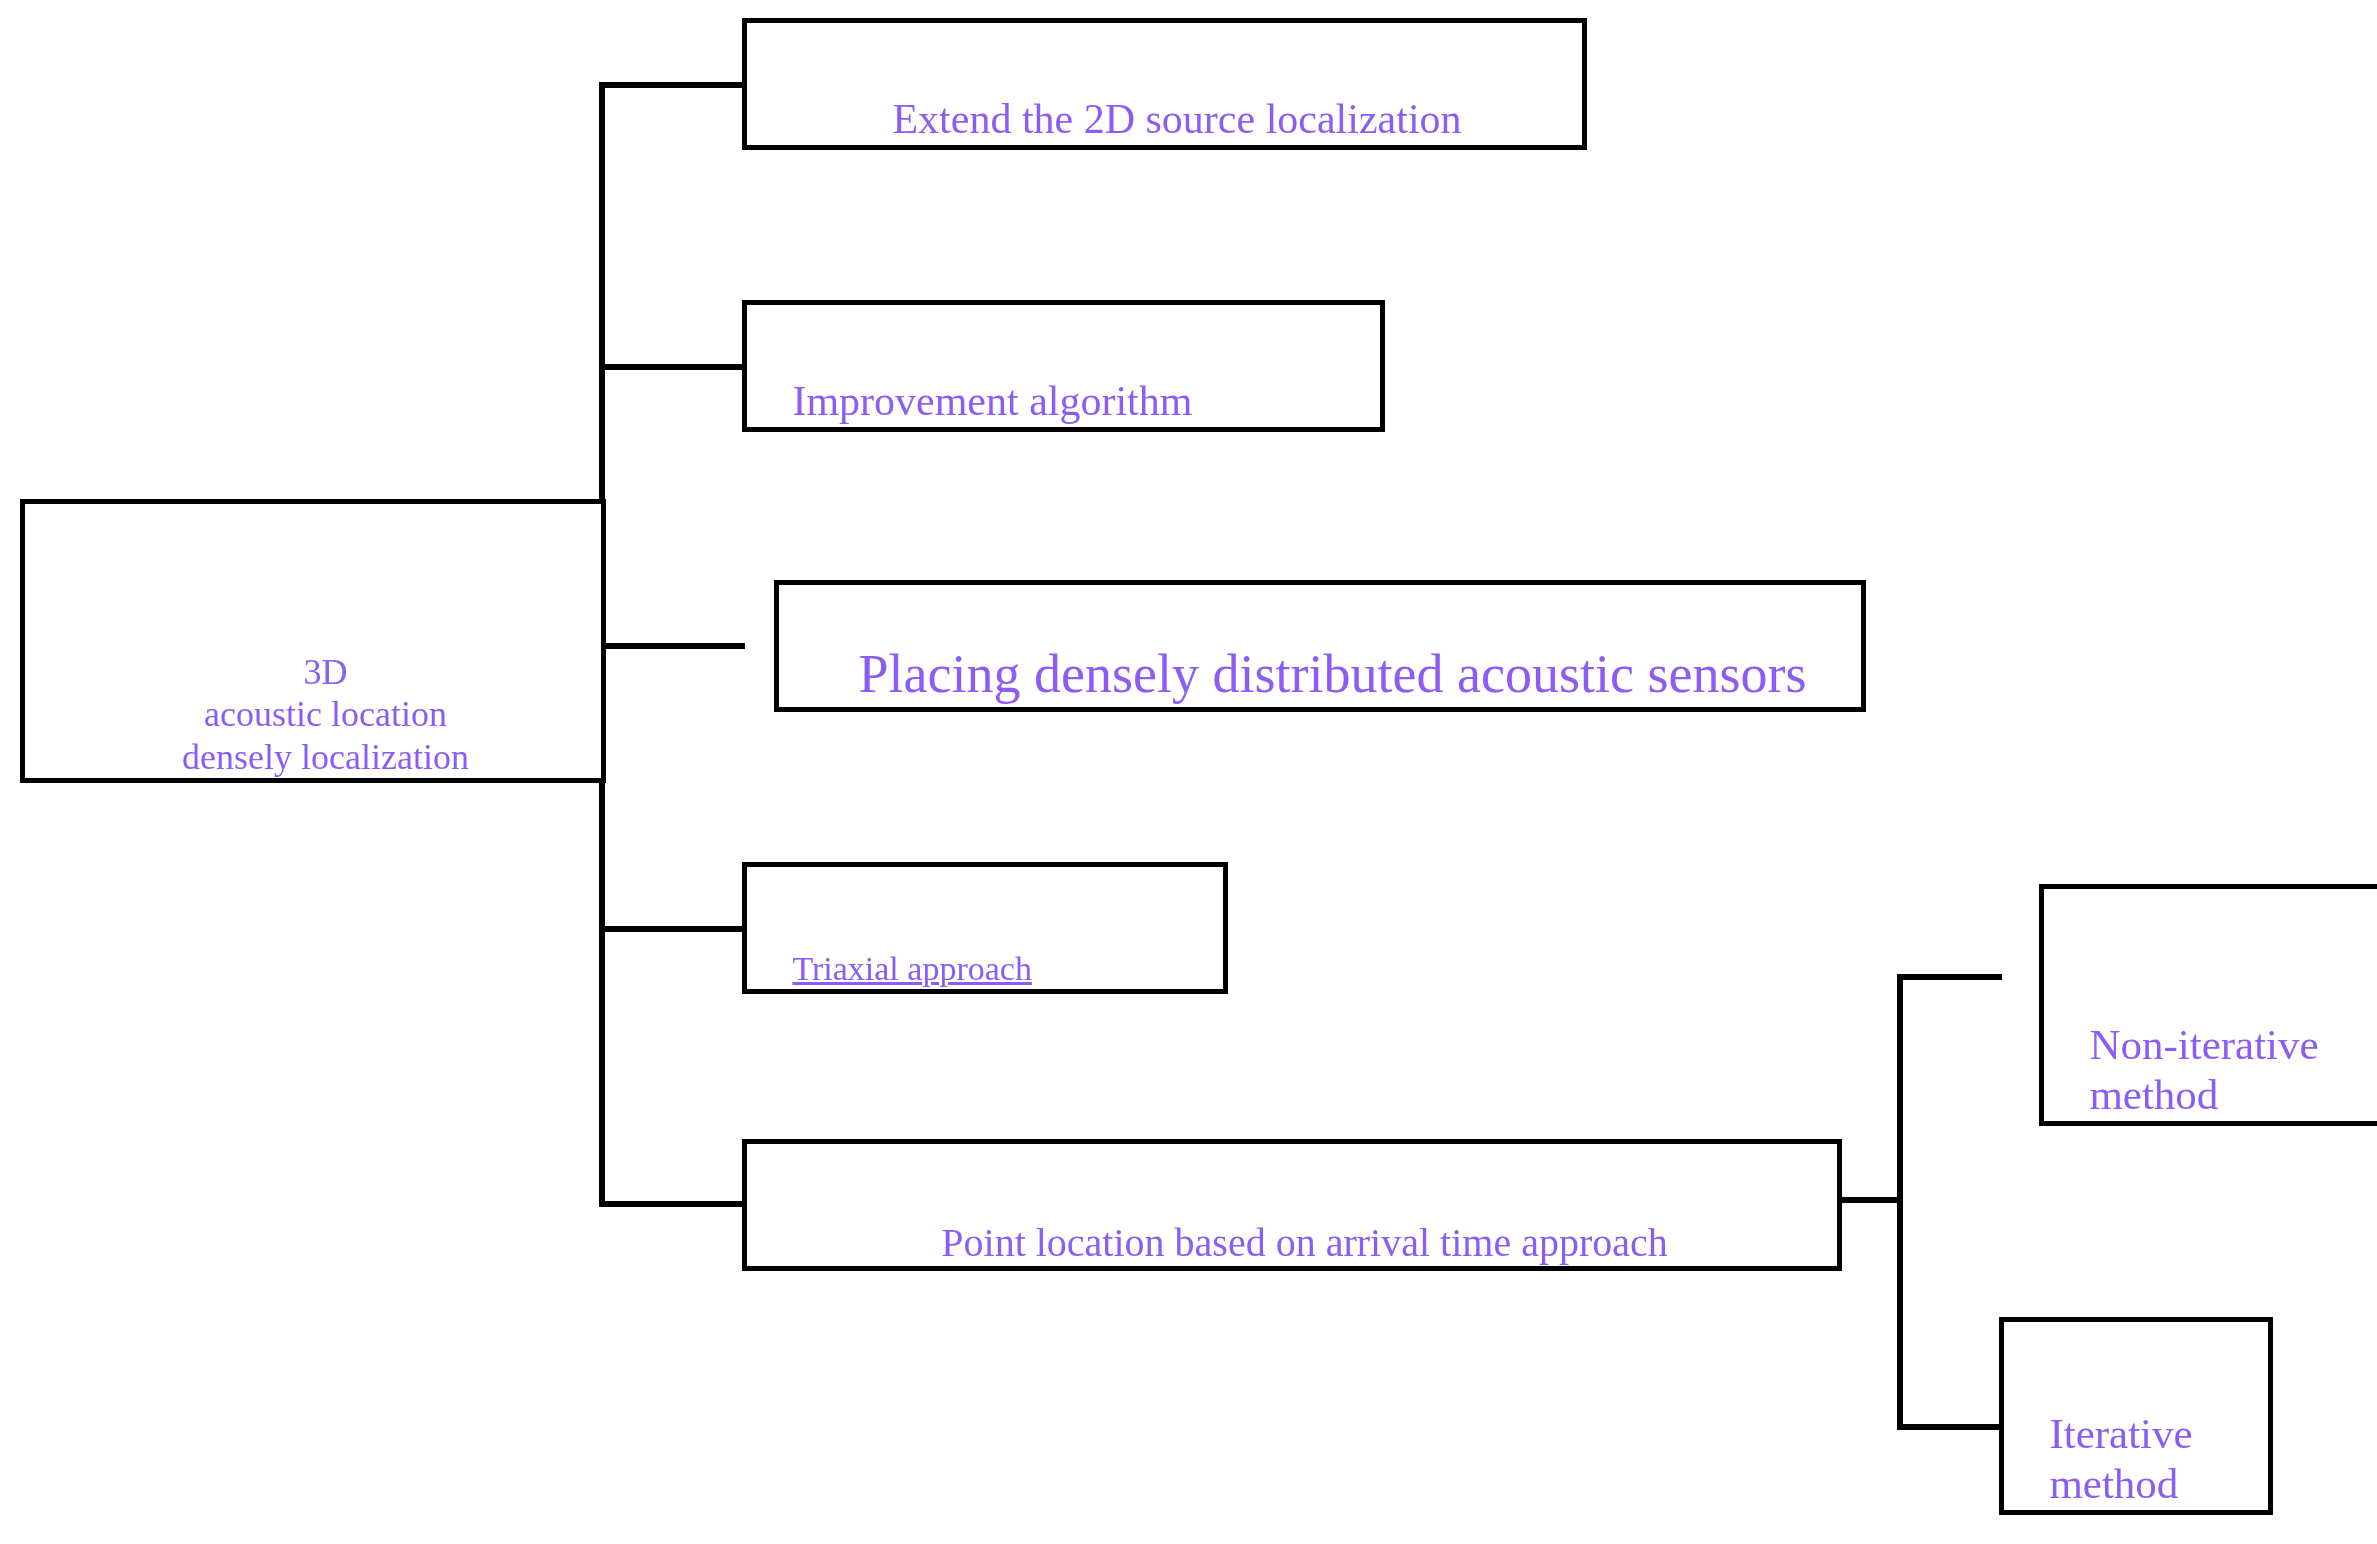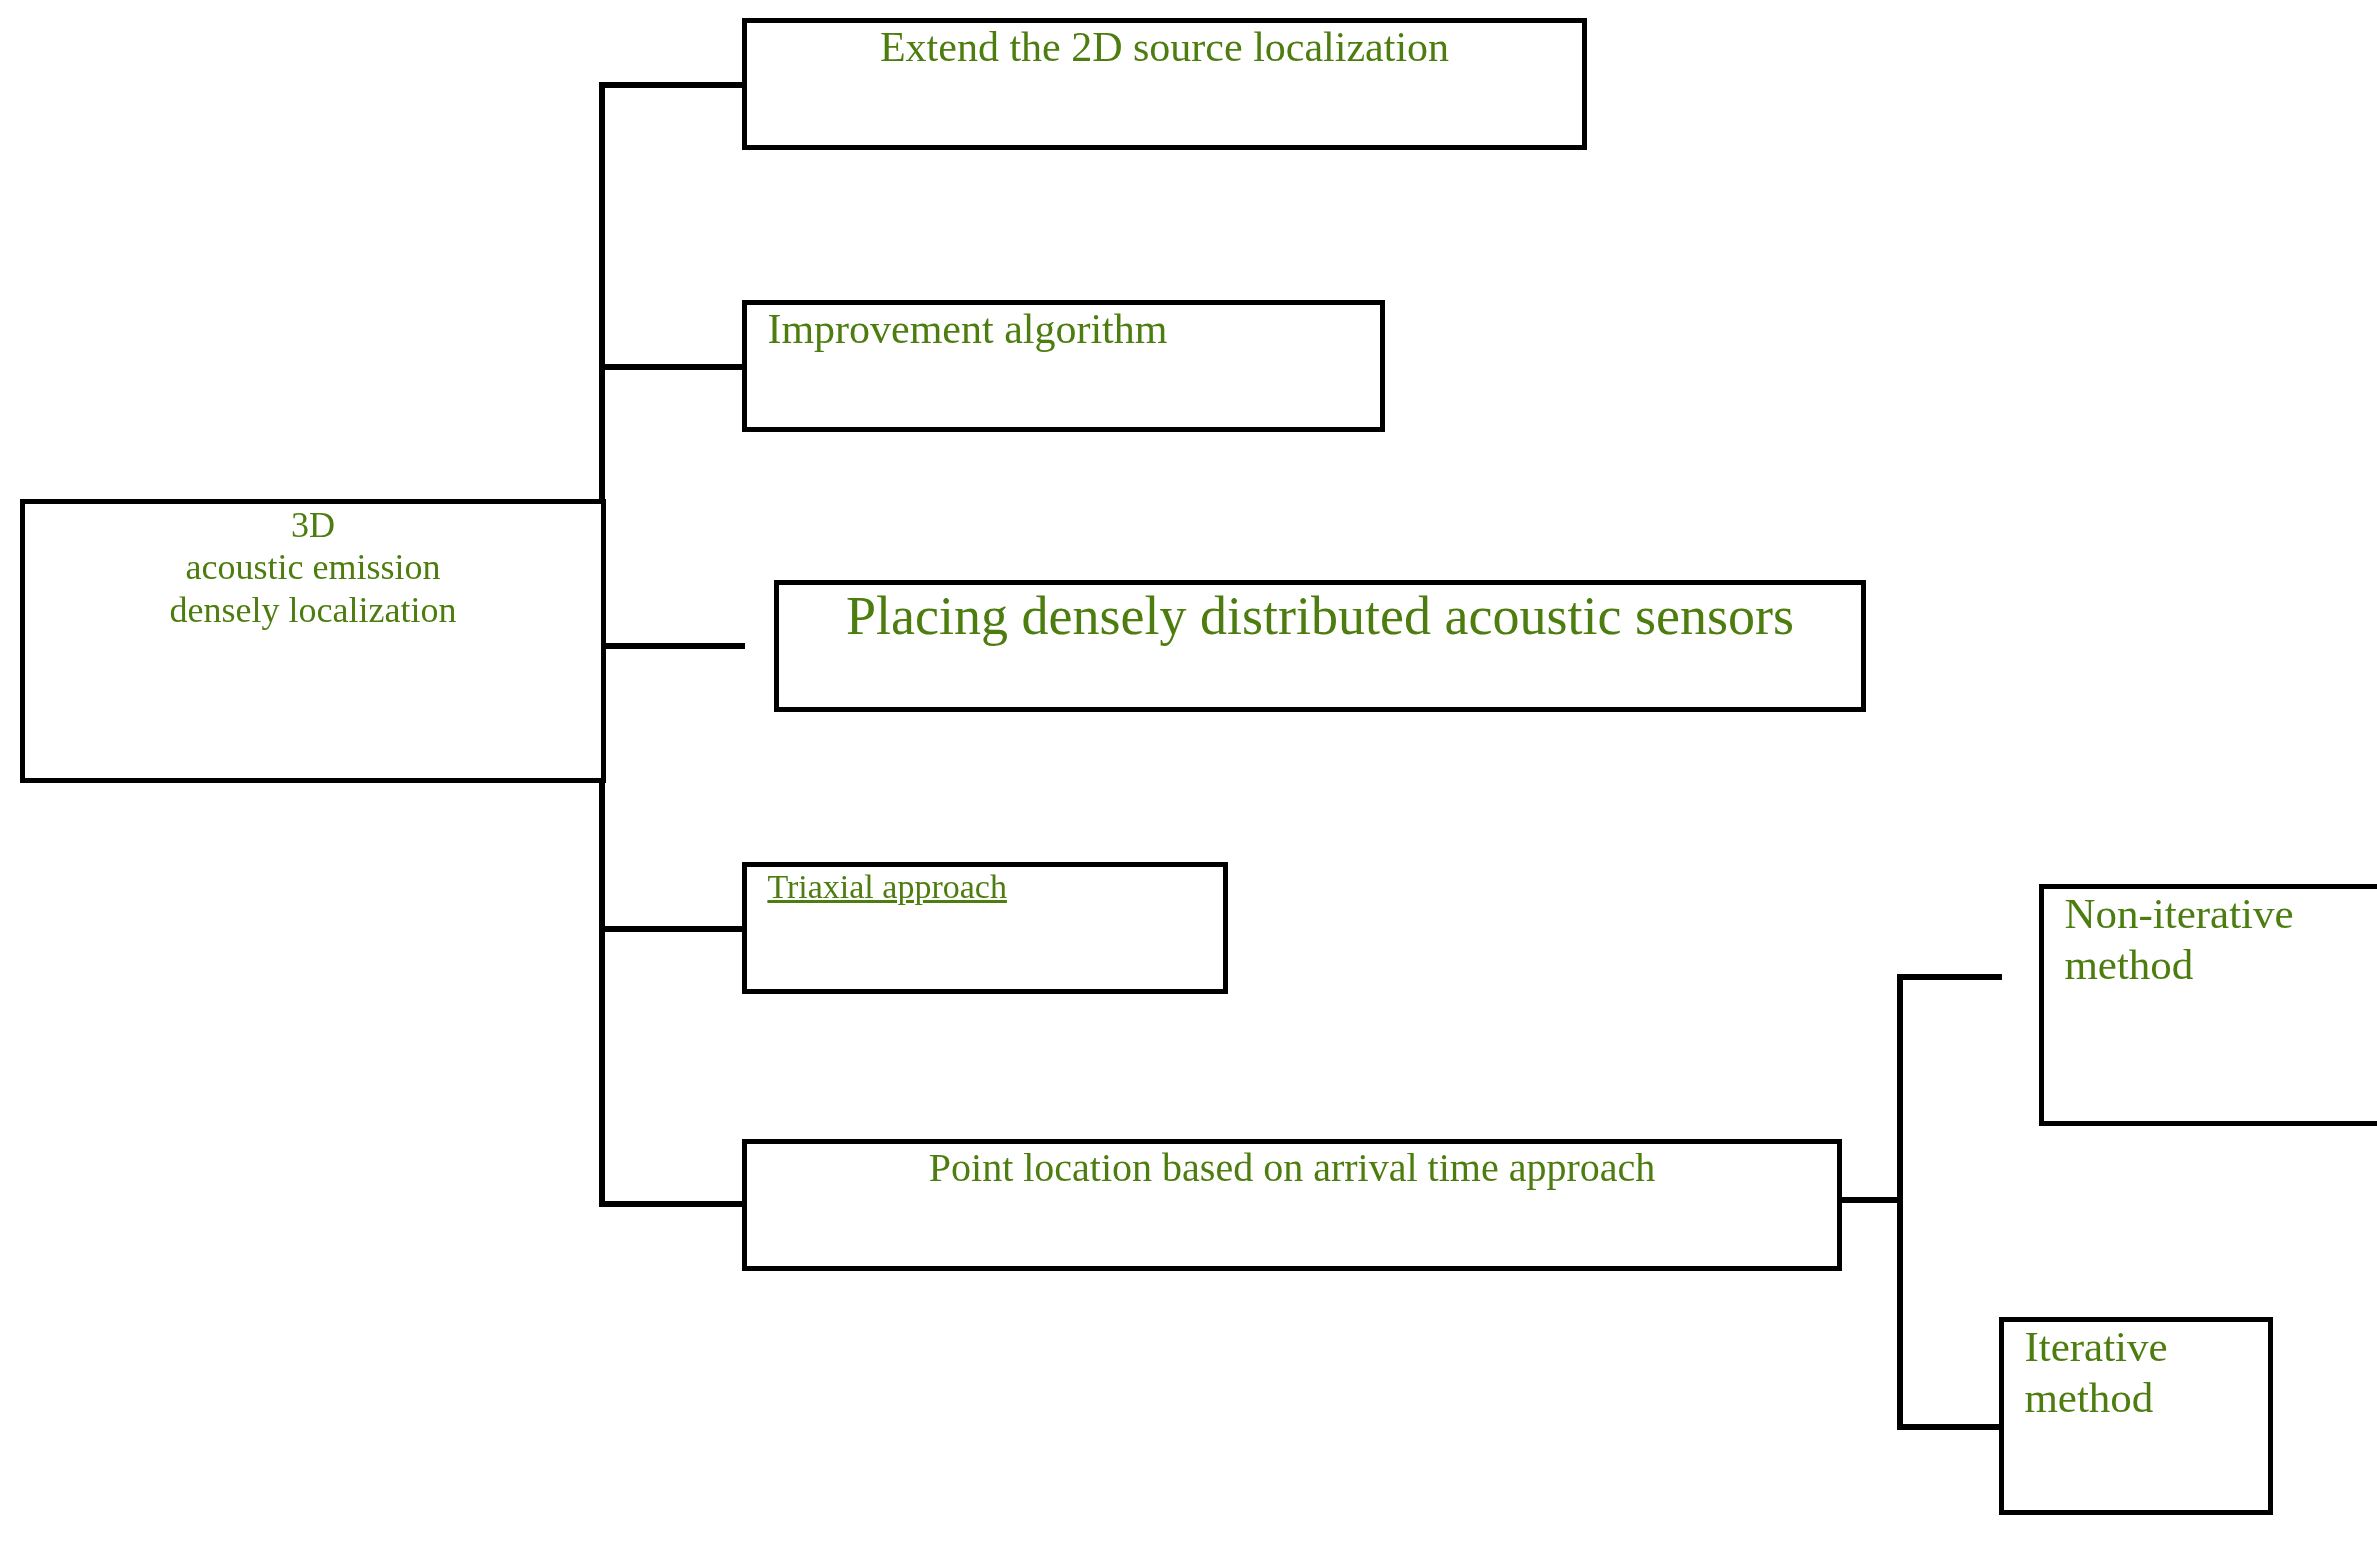--- a/index.html
+++ b/index.html
@@ -14,23 +14,24 @@
     background: #ffffff;
     font-family: "Liberation Serif", "DejaVu Serif", serif;
     overflow: hidden;
   }
   .node {
     position: absolute;
     box-sizing: border-box;
     border: 5.5px solid #000000;
     background: #ffffff;
     display: flex;
-    align-items: flex-start;
-    color: #4d7c0f;
+    align-items: flex-end;
+    color: #8b5cf6;
     line-height: 1.18;
+    padding-left: 25px;
   }
   .node .label {
     display: block;
     width: 100%;
   }
   .center .label { text-align: center; }
   .left   .label { text-align: left; padding-left: 20.4px; }
 
   
   #node-root {
@@ -105,21 +106,21 @@
   <div class="conn h" id="conn-br-placing"></div>
   <div class="conn h" id="conn-br-triaxial"></div>
   <div class="conn h" id="conn-br-point"></div>
 
   <div class="conn h" id="conn-point-stub"></div>
   <div class="conn v" id="conn-sub-trunk"></div>
   <div class="conn h" id="conn-br-noniter"></div>
   <div class="conn h" id="conn-br-iter"></div>
 
   <div class="node center" id="node-root">
-    <span class="label"><span>3D</span><br><span>acoustic emission</span><br><span>densely localization</span></span>
+    <span class="label"><span>3D</span><br><span>acoustic location</span><br><span>densely localization</span></span>
   </div>
 
   <div class="node center" id="node-extend">
     <span class="label">Extend the 2D source localization</span>
   </div>
 
   <div class="node left" id="node-improvement">
     <span class="label">Improvement algorithm</span>
   </div>
 

